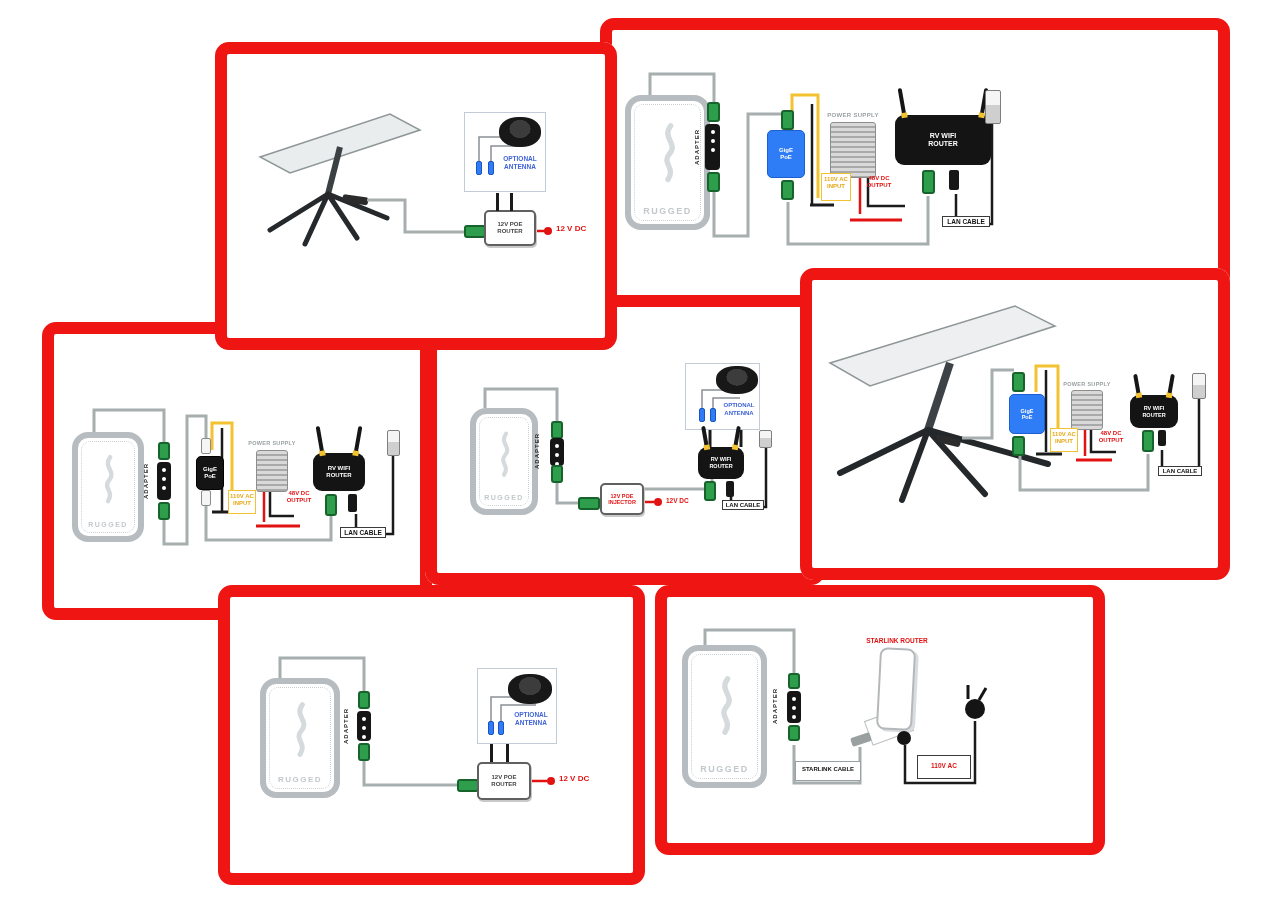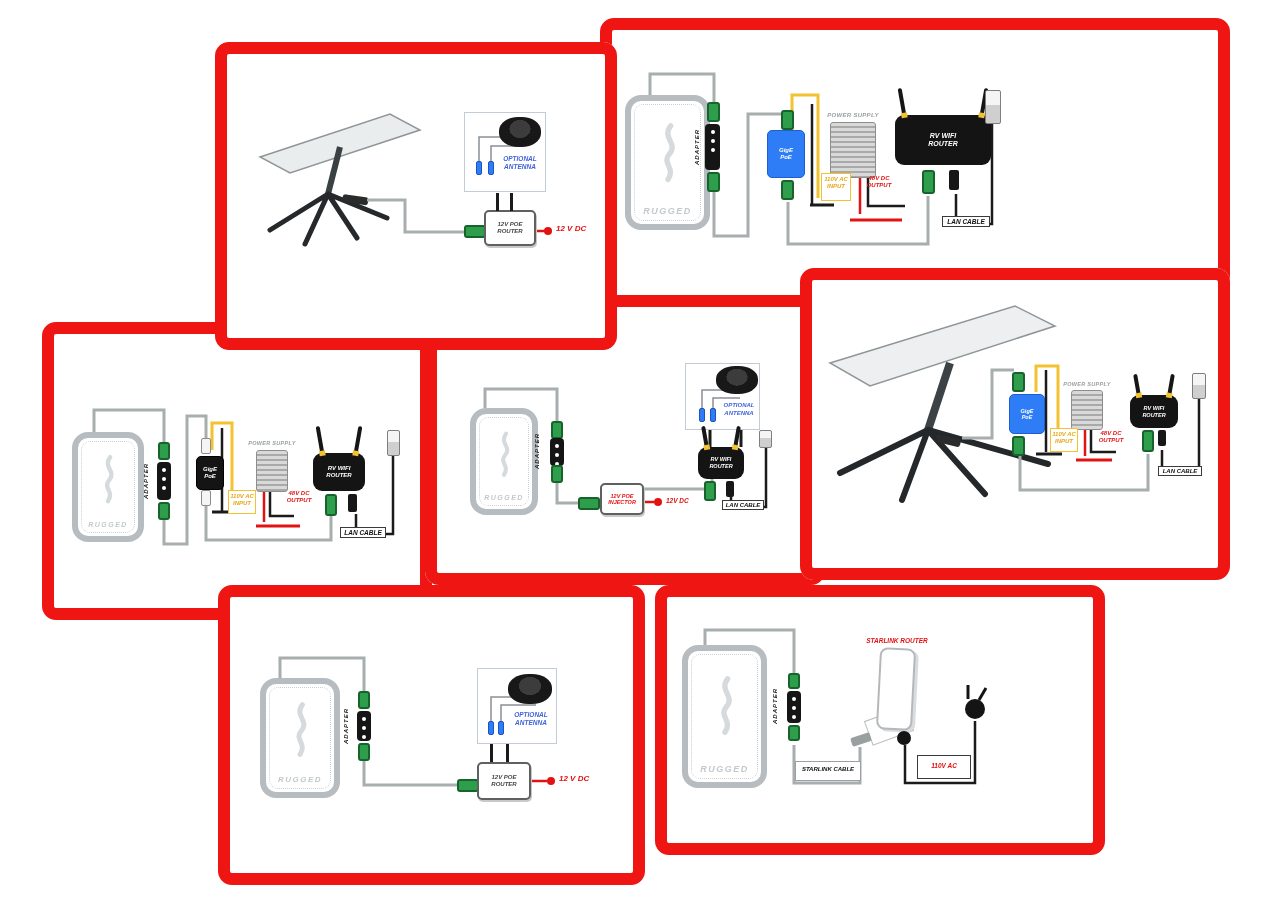--- a/index.html
+++ b/index.html
@@ -1,18 +1,18 @@
 <!DOCTYPE html>
 <html><head>
 <meta charset="utf-8">
 <style>
   html,body{margin:0;padding:0;background:#fff;}
   #canvas{position:relative;width:1266px;height:912px;background:#fff;overflow:hidden;
           font-family:"Liberation Sans",sans-serif;}
-  .dgm{position:absolute;background:#fff;border-radius:14px;font-style:italic;}
+  .dgm{position:absolute;background:#fff;border-radius:14px;}
   .frame{position:absolute;inset:0;border:12px solid #ee1512;border-radius:14px;pointer-events:none;}
   .lines{position:absolute;inset:0;width:100%;height:100%;}
 
   .rugged{position:absolute;background:#fff;border:6px solid #b6bcbf;border-radius:16px;box-sizing:border-box;}
   .rugged::before{content:"";position:absolute;inset:3px;border:1px dotted #c9cfd2;border-radius:9px;}
   .rugged .squig{position:absolute;left:50%;top:8%;width:55%;height:70%;transform:translateX(-50%);}
   .rlbl{position:absolute;left:0;right:0;bottom:8px;text-align:center;color:#c2c8cb;
         font-weight:700;font-size:9px;letter-spacing:1.5px;}
 
   .gc{position:absolute;width:13px;height:20px;background:#2f9e4c;border:2px solid #17632c;border-radius:3px;box-sizing:border-box;}

